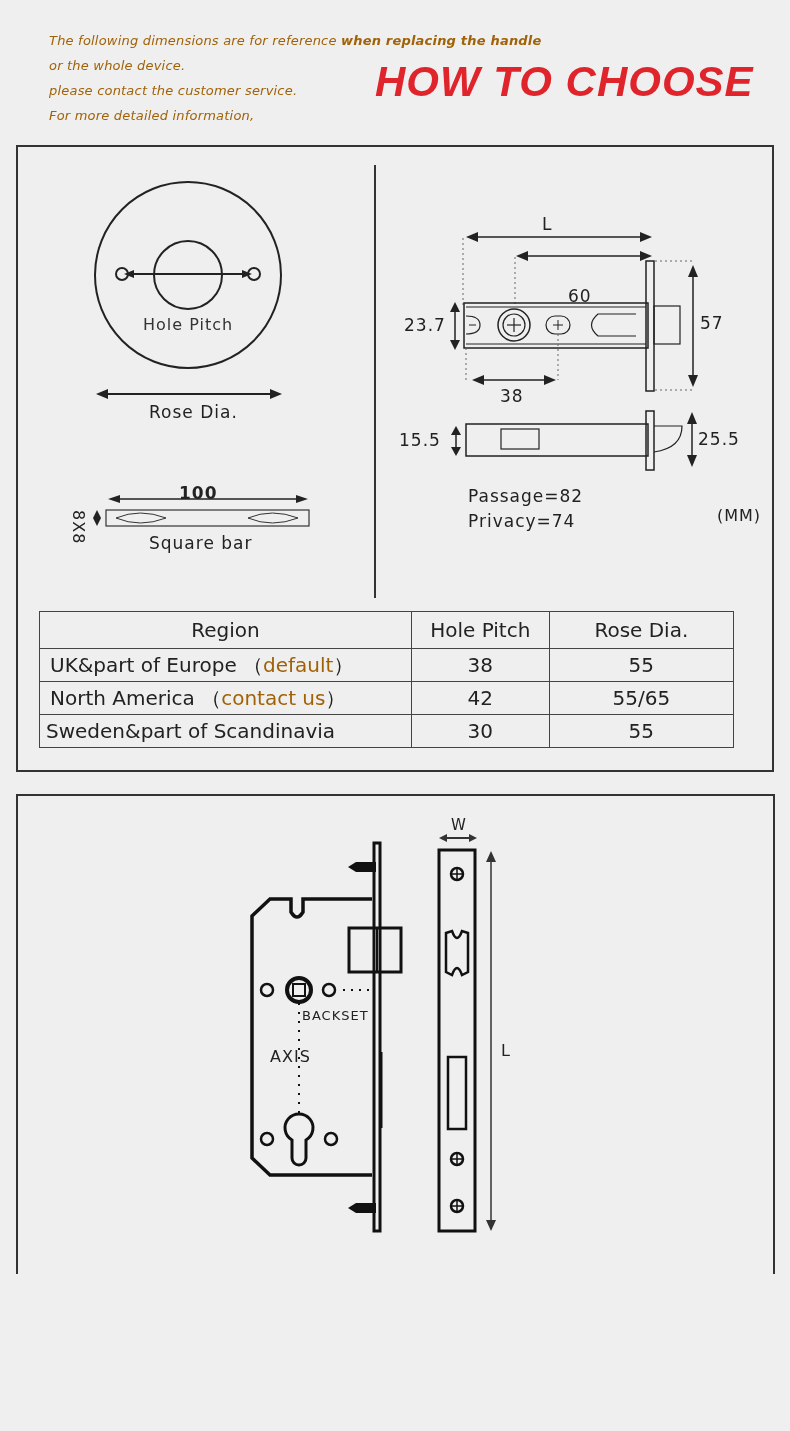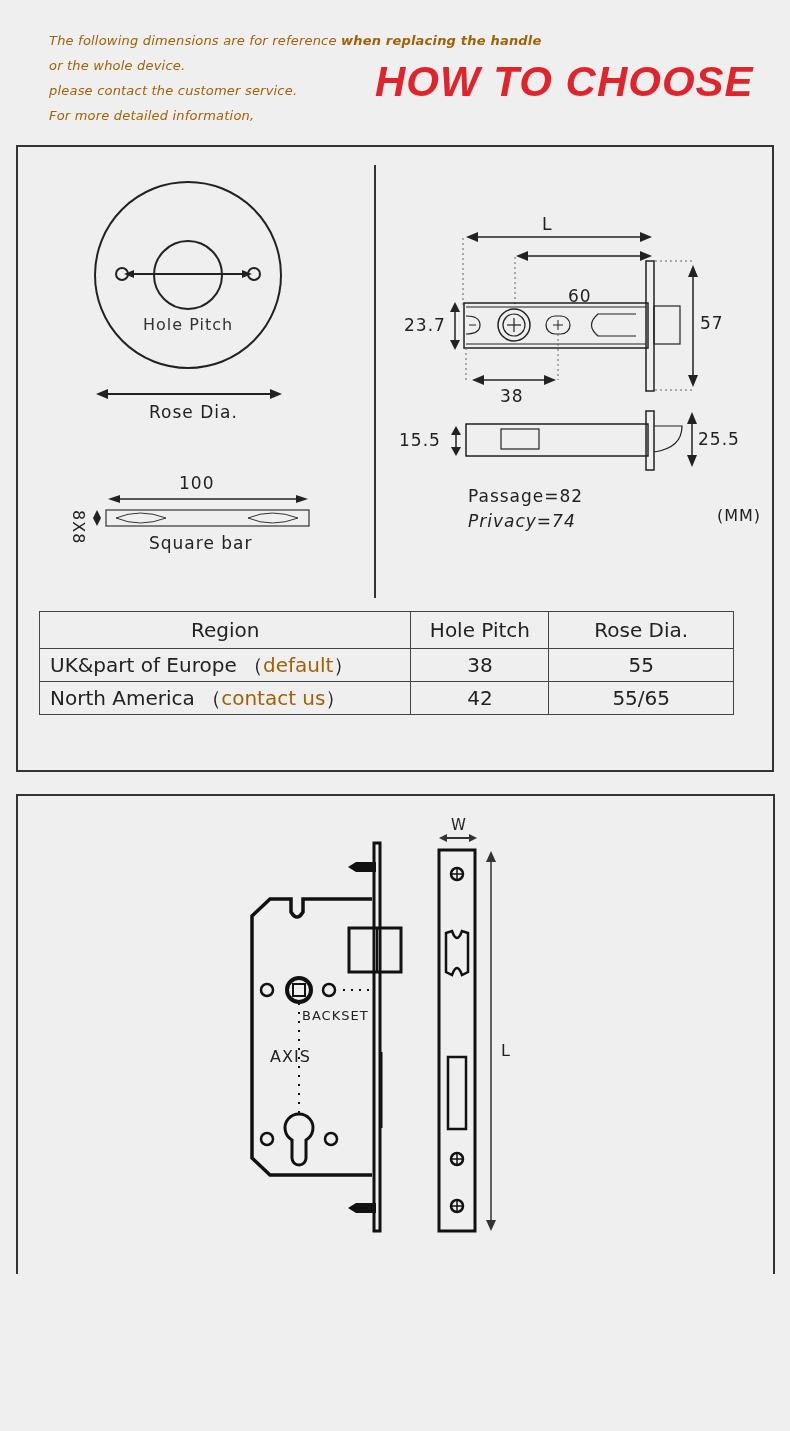--- a/index.html
+++ b/index.html
@@ -49,21 +49,21 @@
   <line x1="112" y1="499" x2="304" y2="499" stroke="#222" stroke-width="1.6"></line>
   <polygon points="108,499 120,495 120,503" fill="#222"></polygon>
   <polygon points="308,499 296,495 296,503" fill="#222"></polygon>
   <rect x="106" y="510" width="203" height="16" fill="none" stroke="#333" stroke-width="1.2"></rect>
   <path d="M116,518 Q140,508 166,518 Q140,528 116,518 Z" fill="none" stroke="#333" stroke-width="1"></path>
   <path d="M248,518 Q272,508 298,518 Q272,528 248,518 Z" fill="none" stroke="#333" stroke-width="1"></path>
   <polygon points="97,510 101,518 97,526 93,518" fill="#222"></polygon>
 </svg>
 <div class="lbl" style="left:143px;top:315px;font-size:16px;color:#333;">Hole Pitch</div>
 <div class="lbl" style="left:149px;top:402px;">Rose Dia.</div>
-<div class="lbl" style="left:179px;top:473px;">100</div>
+<div class="lbl" style="left:179px;top:483px;font-weight:bold;">100</div>
 <div class="lbl" style="left:62px;top:510px;transform:rotate(90deg);transform-origin:left top;left:88px;font-size:16px;">8X8</div>
 <div class="lbl" style="left:149px;top:533px;">Square bar</div>
 
 <svg style="left:0;top:0;" width="790" height="600" viewBox="0 0 790 600">
 
   <line x1="470" y1="237" x2="648" y2="237" stroke="#222" stroke-width="1.5"></line>
   <polygon points="466,237 478,232 478,242" fill="#222"></polygon>
   <polygon points="652,237 640,232 640,242" fill="#222"></polygon>
   <line x1="463" y1="238" x2="463" y2="305" stroke="#666" stroke-width="1" stroke-dasharray="2,3"></line>
 
@@ -119,21 +119,21 @@
   <polygon points="692,467 687,455 697,455" fill="#222"></polygon>
 </svg>
 <div class="lbl" style="left:542px;top:214px;">L</div>
 <div class="lbl" style="left:568px;top:258px;margin-top:28px;">60</div>
 <div class="lbl" style="left:404px;top:315px;">23.7</div>
 <div class="lbl" style="left:700px;top:313px;">57</div>
 <div class="lbl" style="left:500px;top:386px;">38</div>
 <div class="lbl" style="left:399px;top:430px;">15.5</div>
 <div class="lbl" style="left:698px;top:429px;">25.5</div>
 <div class="lbl" style="left:468px;top:486px;">Passage=82</div>
-<div class="lbl" style="left:468px;top:511px;font-style:italic;">Privacy=74</div>
+<div class="lbl" style="left:468px;top:511px;">Privacy=74</div>
 <div class="lbl" style="left:717px;top:506px;font-size:16px;">(MM)</div>
 
 <table class="spec">
   <colgroup>
       <col style="width:381px">
       <col style="width:141px">
       <col style="width:189px">
     </colgroup>
   <tbody>
       <tr>
@@ -143,20 +143,25 @@
   </tr>
   <tr>
     <td class="region"><span>UK&amp;part of Europe</span> <span>（</span><span class="red">default</span><span>）</span></td>
     <td>38</td>
     <td>55</td>
   </tr>
   <tr>
     <td class="region"><span>North America</span> <span>（</span><span class="red">contact us</span><span>）</span></td>
     <td>42</td>
     <td>55/65</td>
+  </tr>
+  <tr>
+    <td class="region" style="padding-left:6px;">Sweden&amp;part of Scandinavia</td>
+    <td>30</td>
+    <td>55</td>
   </tr>
 </tbody>
   </table>
 
 <div class="panel" id="panel2"></div>
 
 <svg style="left:0;top:0;" width="790" height="1300" viewBox="0 0 790 1300">
 
   <rect x="374" y="843" width="6" height="388" fill="none" stroke="#111" stroke-width="3"></rect>
 

